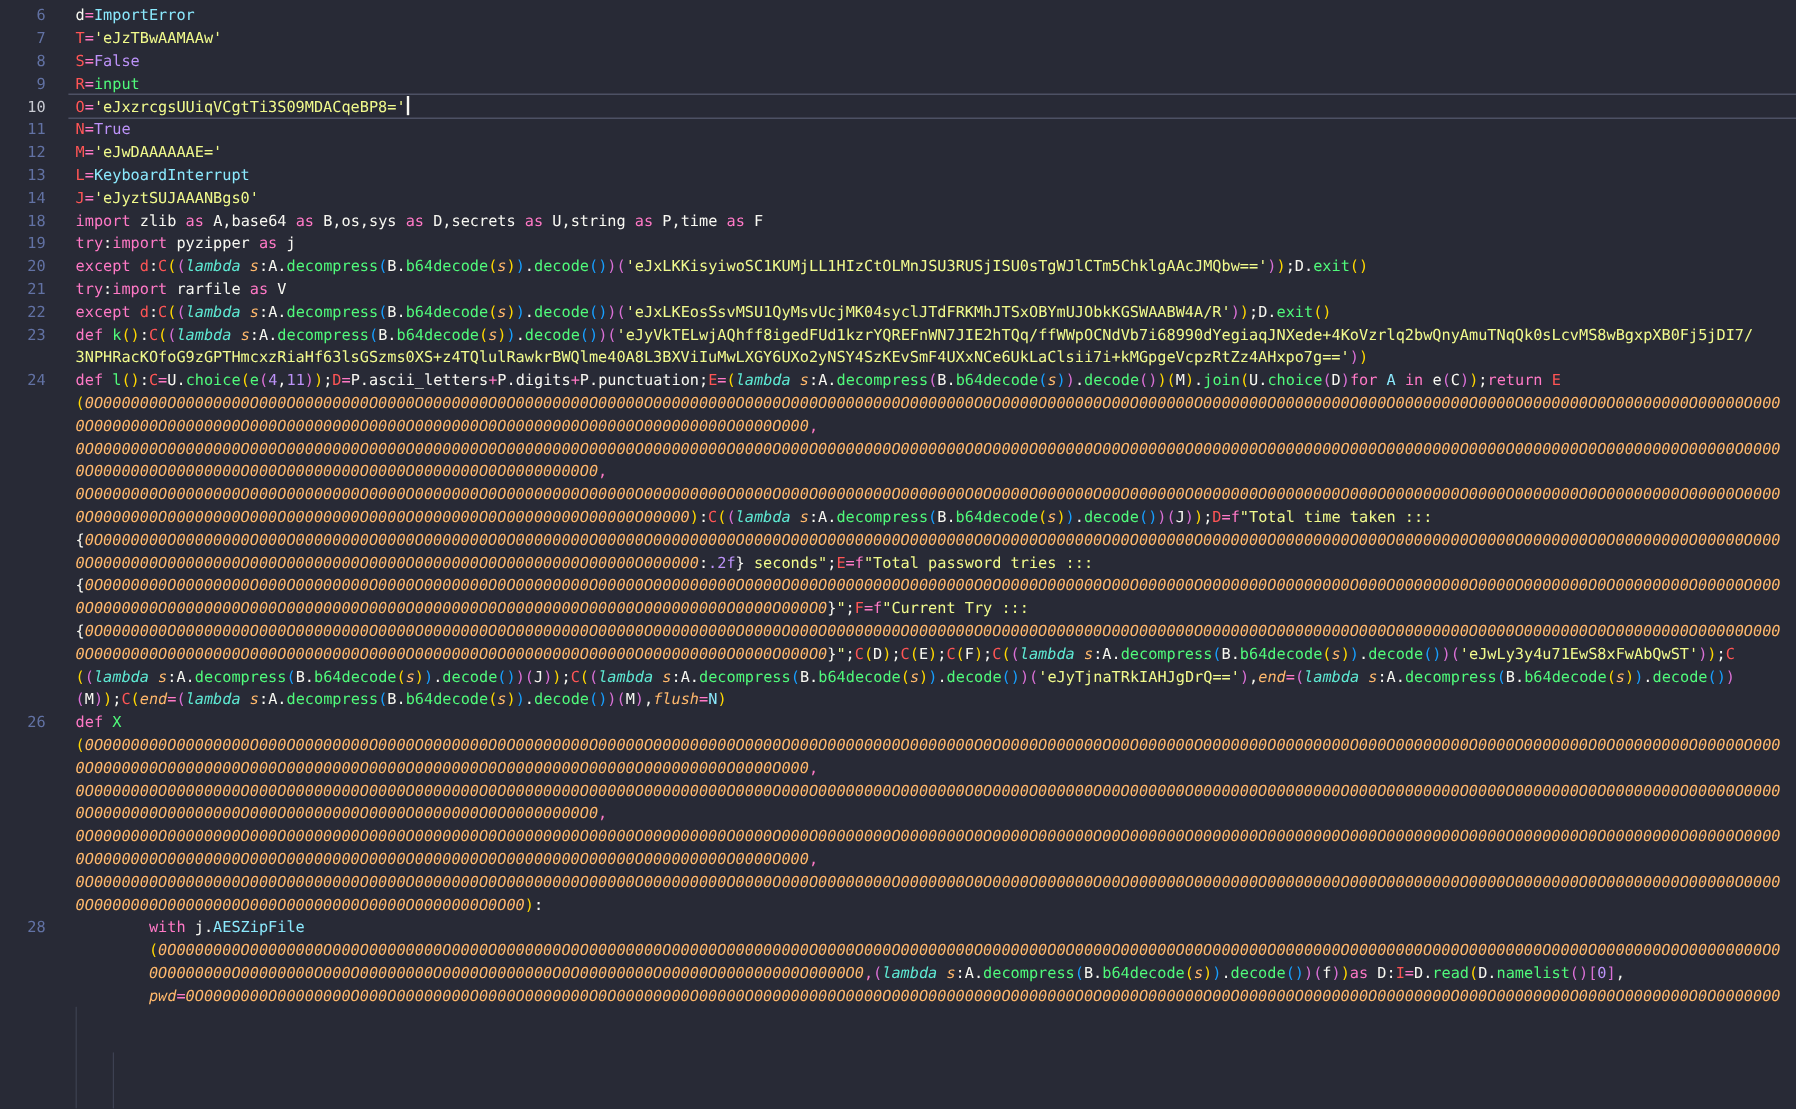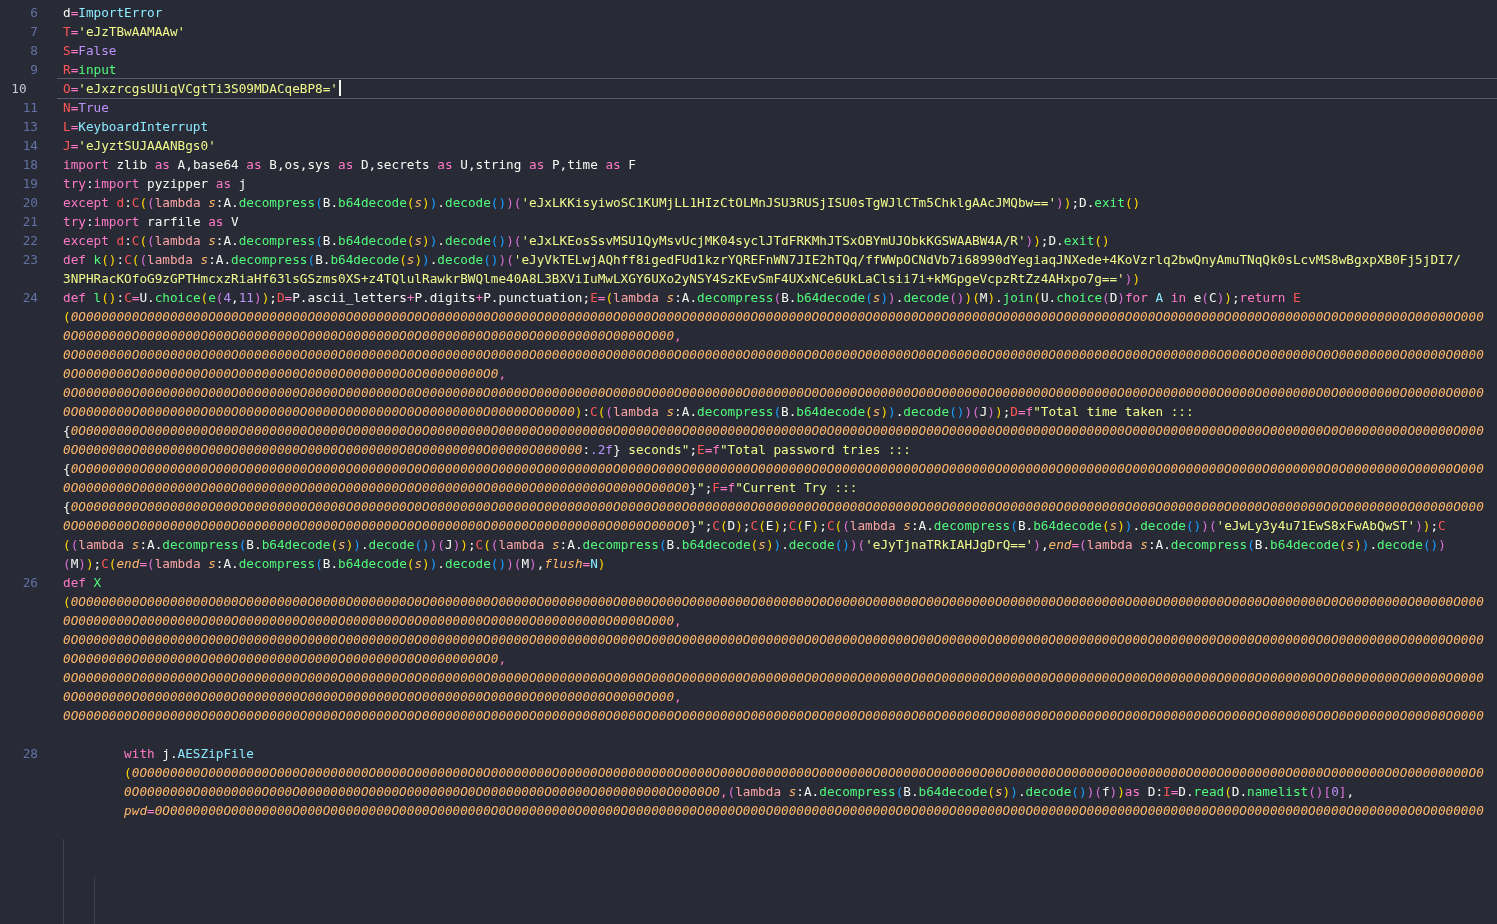--- a/index.html
+++ b/index.html
@@ -1,43 +1,44 @@
 <!DOCTYPE html>
 <html><head>
 <meta charset="utf-8">
 <style>
   html,body{margin:0;padding:0;background:#282a36;}
   #screen{position:relative;width:1497px;height:924px;overflow:hidden;background:#282a36;
     font-family:"DejaVu Sans Mono",monospace;font-size:12.7px;line-height:19px;}
   #rows{position:absolute;left:0;top:3px;width:100%;}
   .row{display:flex;height:19px;white-space:pre;}
   .gut{width:38px;flex:none;text-align:right;color:#6272a4;user-select:none;}
-  .gut.cur{color:#c8cad2;text-align:center;}
+  .gut.cur{color:#c8cad2;}
   .code{padding-left:25px;flex:none;white-space:pre;}
-  .w{color:#f8f8f2}.pk{color:#ff79c6}.pki{color:#fca5a5;}
+  .w{color:#f8f8f2}.pk{color:#ff79c6}.pki{color:#5eead4;font-style:italic}
   .gr{color:#50fa7b}.yl{color:#f1f984;color:#f1fa8c}.pu{color:#bd93f9}.cy{color:#8be9fd}
   .or{color:#ffb86c;font-style:italic}.rd{color:#ff5555}
   .b1{color:#ffd700}.b2{color:#da70d6}.b3{color:#179fff}
   #cur-line{position:absolute;left:57px;right:0;top:78px;height:19px;
     border-top:1px solid #585b70;border-bottom:1px solid #585b70;pointer-events:none;}
   .caret{display:inline-block;width:2px;height:16px;background:#f8f8f2;vertical-align:text-bottom;margin-left:1px;}
   .guide{position:absolute;width:1px;background:#3d4152;pointer-events:none;}
 </style>
 </head>
 <body>
 
 <div id="screen">
   <div id="cur-line"></div>
   <div id="rows">
       <div class="row"><span class="gut">6</span><span class="code"><span class="w">d</span><span class="pk">=</span><span class="cy">ImportError</span></span></div>
       <div class="row"><span class="gut">7</span><span class="code"><span class="rd">T</span><span class="pk">=</span><span class="yl">'eJzTBwAAMAAw'</span></span></div>
       <div class="row"><span class="gut">8</span><span class="code"><span class="rd">S</span><span class="pk">=</span><span class="pu">False</span></span></div>
       <div class="row"><span class="gut">9</span><span class="code"><span class="rd">R</span><span class="pk">=</span><span class="gr">input</span></span></div>
       <div class="row"><span class="gut cur">10</span><span class="code"><span class="rd">O</span><span class="pk">=</span><span class="yl">'eJxzrcgsUUiqVCgtTi3S09MDACqeBP8='</span><span class="caret"></span></span></div>
       <div class="row"><span class="gut">11</span><span class="code"><span class="rd">N</span><span class="pk">=</span><span class="pu">True</span></span></div>
+      <div class="row"><span class="gut">12</span><span class="code"><span class="rd">M</span><span class="pk">=</span><span class="yl">'eJwDAAAAAAE='</span></span></div>
       <div class="row"><span class="gut">13</span><span class="code"><span class="rd">L</span><span class="pk">=</span><span class="cy">KeyboardInterrupt</span></span></div>
       <div class="row"><span class="gut">14</span><span class="code"><span class="rd">J</span><span class="pk">=</span><span class="yl">'eJyztSUJAAANBgs0'</span></span></div>
       <div class="row"><span class="gut">18</span><span class="code"><span class="pk">import</span><span class="w"> zlib</span><span class="pk"> as</span><span class="w"> A,base64</span><span class="pk"> as</span><span class="w"> B,os,sys</span><span class="pk"> as</span><span class="w"> D,secrets</span><span class="pk"> as</span><span class="w"> U,string</span><span class="pk"> as</span><span class="w"> P,time</span><span class="pk"> as</span><span class="w"> F</span></span></div>
       <div class="row"><span class="gut">19</span><span class="code"><span class="pk">try</span><span class="w">:</span><span class="pk">import</span><span class="w"> pyzipper</span><span class="pk"> as</span><span class="w"> j</span></span></div>
       <div class="row"><span class="gut">20</span><span class="code"><span class="pk">except</span><span class="rd"> d</span><span class="w">:</span><span class="rd">C</span><span class="b1">(</span><span class="b2">(</span><span class="pki">lambda</span><span class="or"> s</span><span class="w">:</span><span class="w">A.</span><span class="gr">decompress</span><span class="b3">(</span><span class="w">B.</span><span class="gr">b64decode</span><span class="b1">(</span><span class="or">s</span><span class="b1">)</span><span class="b3">)</span><span class="w">.</span><span class="gr">decode</span><span class="b3">(</span><span class="b3">)</span><span class="b2">)</span><span class="b2">(</span><span class="yl">'eJxLKKisyiwoSC1KUMjLL1HIzCtOLMnJSU3RUSjISU0sTgWJlCTm5ChklgAAcJMQbw=='</span><span class="b2">)</span><span class="b1">)</span><span class="w">;</span><span class="w">D.</span><span class="gr">exit</span><span class="b1">(</span><span class="b1">)</span></span></div>
       <div class="row"><span class="gut">21</span><span class="code"><span class="pk">try</span><span class="w">:</span><span class="pk">import</span><span class="w"> rarfile</span><span class="pk"> as</span><span class="w"> V</span></span></div>
       <div class="row"><span class="gut">22</span><span class="code"><span class="pk">except</span><span class="rd"> d</span><span class="w">:</span><span class="rd">C</span><span class="b1">(</span><span class="b2">(</span><span class="pki">lambda</span><span class="or"> s</span><span class="w">:</span><span class="w">A.</span><span class="gr">decompress</span><span class="b3">(</span><span class="w">B.</span><span class="gr">b64decode</span><span class="b1">(</span><span class="or">s</span><span class="b1">)</span><span class="b3">)</span><span class="w">.</span><span class="gr">decode</span><span class="b3">(</span><span class="b3">)</span><span class="b2">)</span><span class="b2">(</span><span class="yl">'eJxLKEosSsvMSU1QyMsvUcjMK04syclJTdFRKMhJTSxOBYmUJObkKGSWAABW4A/R'</span><span class="b2">)</span><span class="b1">)</span><span class="w">;</span><span class="w">D.</span><span class="gr">exit</span><span class="b1">(</span><span class="b1">)</span></span></div>
       <div class="row"><span class="gut">23</span><span class="code"><span class="pk">def</span><span class="gr"> k</span><span class="b1">(</span><span class="b1">)</span><span class="w">:</span><span class="rd">C</span><span class="b1">(</span><span class="b2">(</span><span class="pki">lambda</span><span class="or"> s</span><span class="w">:</span><span class="w">A.</span><span class="gr">decompress</span><span class="b3">(</span><span class="w">B.</span><span class="gr">b64decode</span><span class="b1">(</span><span class="or">s</span><span class="b1">)</span><span class="b3">)</span><span class="w">.</span><span class="gr">decode</span><span class="b3">(</span><span class="b3">)</span><span class="b2">)</span><span class="b2">(</span><span class="yl">'eJyVkTELwjAQhff8igedFUd1kzrYQREFnWN7JIE2hTQq/ffWWpOCNdVb7i68990dYegiaqJNXede+4KoVzrlq2bwQnyAmuTNqQk0sLcvMS8wBgxpXB0Fj5jDI7/</span></span></div>
       <div class="row"><span class="gut"></span><span class="code"><span class="yl">3NPHRacKOfoG9zGPTHmcxzRiaHf63lsGSzms0XS+z4TQlulRawkrBWQlme40A8L3BXViIuMwLXGY6UXo2yNSY4SzKEvSmF4UXxNCe6UkLaClsii7i+kMGpgeVcpzRtZz4AHxpo7g=='</span><span class="b2">)</span><span class="b1">)</span></span></div>
       <div class="row"><span class="gut">24</span><span class="code"><span class="pk">def</span><span class="gr"> l</span><span class="b1">(</span><span class="b1">)</span><span class="w">:</span><span class="rd">C</span><span class="pk">=</span><span class="w">U.</span><span class="gr">choice</span><span class="b1">(</span><span class="gr">e</span><span class="b2">(</span><span class="pu">4</span><span class="w">,</span><span class="pu">11</span><span class="b2">)</span><span class="b1">)</span><span class="w">;</span><span class="rd">D</span><span class="pk">=</span><span class="w">P.ascii_letters</span><span class="pk">+</span><span class="w">P.digits</span><span class="pk">+</span><span class="w">P.punctuation</span><span class="w">;</span><span class="rd">E</span><span class="pk">=</span><span class="b1">(</span><span class="pki">lambda</span><span class="or"> s</span><span class="w">:</span><span class="w">A.</span><span class="gr">decompress</span><span class="b2">(</span><span class="w">B.</span><span class="gr">b64decode</span><span class="b3">(</span><span class="or">s</span><span class="b3">)</span><span class="b2">)</span><span class="w">.</span><span class="gr">decode</span><span class="b2">(</span><span class="b2">)</span><span class="b1">)</span><span class="b1">(</span><span class="w">M</span><span class="b1">)</span><span class="w">.</span><span class="gr">join</span><span class="b1">(</span><span class="w">U.</span><span class="gr">choice</span><span class="b2">(</span><span class="w">D</span><span class="b2">)</span><span class="pk">for</span><span class="cy"> A</span><span class="pk"> in</span><span class="w"> e</span><span class="b2">(</span><span class="w">C</span><span class="b2">)</span><span class="b1">)</span><span class="w">;</span><span class="pk">return</span><span class="rd"> E</span></span></div>
@@ -56,21 +57,21 @@
       <div class="row"><span class="gut"></span><span class="code"><span class="b1">(</span><span class="b2">(</span><span class="pki">lambda</span><span class="or"> s</span><span class="w">:</span><span class="w">A.</span><span class="gr">decompress</span><span class="b3">(</span><span class="w">B.</span><span class="gr">b64decode</span><span class="b1">(</span><span class="or">s</span><span class="b1">)</span><span class="b3">)</span><span class="w">.</span><span class="gr">decode</span><span class="b3">(</span><span class="b3">)</span><span class="b2">)</span><span class="b2">(</span><span class="w">J</span><span class="b2">)</span><span class="b1">)</span><span class="w">;</span><span class="rd">C</span><span class="b1">(</span><span class="b2">(</span><span class="pki">lambda</span><span class="or"> s</span><span class="w">:</span><span class="w">A.</span><span class="gr">decompress</span><span class="b3">(</span><span class="w">B.</span><span class="gr">b64decode</span><span class="b1">(</span><span class="or">s</span><span class="b1">)</span><span class="b3">)</span><span class="w">.</span><span class="gr">decode</span><span class="b3">(</span><span class="b3">)</span><span class="b2">)</span><span class="b2">(</span><span class="yl">'eJyTjnaTRkIAHJgDrQ=='</span><span class="b2">)</span><span class="w">,</span><span class="or">end</span><span class="pk">=</span><span class="b2">(</span><span class="pki">lambda</span><span class="or"> s</span><span class="w">:</span><span class="w">A.</span><span class="gr">decompress</span><span class="b3">(</span><span class="w">B.</span><span class="gr">b64decode</span><span class="b1">(</span><span class="or">s</span><span class="b1">)</span><span class="b3">)</span><span class="w">.</span><span class="gr">decode</span><span class="b3">(</span><span class="b3">)</span><span class="b2">)</span></span></div>
       <div class="row"><span class="gut"></span><span class="code"><span class="b2">(</span><span class="w">M</span><span class="b2">)</span><span class="b1">)</span><span class="w">;</span><span class="rd">C</span><span class="b1">(</span><span class="or">end</span><span class="pk">=</span><span class="b2">(</span><span class="pki">lambda</span><span class="or"> s</span><span class="w">:</span><span class="w">A.</span><span class="gr">decompress</span><span class="b3">(</span><span class="w">B.</span><span class="gr">b64decode</span><span class="b1">(</span><span class="or">s</span><span class="b1">)</span><span class="b3">)</span><span class="w">.</span><span class="gr">decode</span><span class="b3">(</span><span class="b3">)</span><span class="b2">)</span><span class="b2">(</span><span class="w">M</span><span class="b2">)</span><span class="w">,</span><span class="or">flush</span><span class="pk">=</span><span class="cy">N</span><span class="b1">)</span></span></div>
       <div class="row"><span class="gut">26</span><span class="code"><span class="pk">def</span><span class="gr"> X</span></span></div>
       <div class="row"><span class="gut"></span><span class="code"><span class="b1">(</span><span class="or">0O0000000O00000000O000O00000000O0000O0000000O0O00000000O00000O000000000O0000O000O00000000O0000000O0O0000O000000O00O000000O0000000O00000000O000O00000000O0000O0000000O0O00000000O00000O000</span></span></div>
       <div class="row"><span class="gut"></span><span class="code"><span class="or">0O0000000O00000000O000O00000000O0000O0000000O0O00000000O00000O000000000O0000O000</span><span class="pk">,</span></span></div>
       <div class="row"><span class="gut"></span><span class="code"><span class="or">0O0000000O00000000O000O00000000O0000O0000000O0O00000000O00000O000000000O0000O000O00000000O0000000O0O0000O000000O00O000000O0000000O00000000O000O00000000O0000O0000000O0O00000000O00000O0000</span></span></div>
       <div class="row"><span class="gut"></span><span class="code"><span class="or">0O0000000O00000000O000O00000000O0000O0000000O0O00000000O0</span><span class="pk">,</span></span></div>
       <div class="row"><span class="gut"></span><span class="code"><span class="or">0O0000000O00000000O000O00000000O0000O0000000O0O00000000O00000O000000000O0000O000O00000000O0000000O0O0000O000000O00O000000O0000000O00000000O000O00000000O0000O0000000O0O00000000O00000O0000</span></span></div>
       <div class="row"><span class="gut"></span><span class="code"><span class="or">0O0000000O00000000O000O00000000O0000O0000000O0O00000000O00000O000000000O0000O000</span><span class="pk">,</span></span></div>
       <div class="row"><span class="gut"></span><span class="code"><span class="or">0O0000000O00000000O000O00000000O0000O0000000O0O00000000O00000O000000000O0000O000O00000000O0000000O0O0000O000000O00O000000O0000000O00000000O000O00000000O0000O0000000O0O00000000O00000O0000</span></span></div>
-      <div class="row"><span class="gut"></span></div>
+      <div class="row"><span class="gut"></span><span class="code"><span class="or">0O0000000O00000000O000O00000000O0000O0000000O0O00</span><span class="b1">)</span><span class="w">:</span></span></div>
       <div class="row"><span class="gut">28</span><span class="code"><span class="w">        </span><span class="pk">with</span><span class="w"> j.</span><span class="cy">AESZipFile</span></span></div>
       <div class="row"><span class="gut"></span><span class="code"><span class="w">        </span><span class="b1">(</span><span class="or">0O0000000O00000000O000O00000000O0000O0000000O0O00000000O00000O000000000O0000O000O00000000O0000000O0O0000O000000O00O000000O0000000O00000000O000O00000000O0000O0000000O0O00000000O0</span></span></div>
       <div class="row"><span class="gut"></span><span class="code"><span class="w">        </span><span class="or">0O0000000O00000000O000O00000000O0000O0000000O0O00000000O00000O000000000O0000O0</span><span class="pk">,</span><span class="b2">(</span><span class="pki">lambda</span><span class="or"> s</span><span class="w">:</span><span class="w">A.</span><span class="gr">decompress</span><span class="b3">(</span><span class="w">B.</span><span class="gr">b64decode</span><span class="b1">(</span><span class="or">s</span><span class="b1">)</span><span class="b3">)</span><span class="w">.</span><span class="gr">decode</span><span class="b3">(</span><span class="b3">)</span><span class="b2">)</span><span class="b2">(</span><span class="w">f</span><span class="b2">)</span><span class="b1">)</span><span class="pk">as</span><span class="w"> D:</span><span class="rd">I</span><span class="pk">=</span><span class="w">D.</span><span class="gr">read</span><span class="b1">(</span><span class="w">D.</span><span class="gr">namelist</span><span class="b2">(</span><span class="b2">)</span><span class="b2">[</span><span class="pu">0</span><span class="b2">]</span><span class="w">,</span></span></div>
       <div class="row"><span class="gut"></span><span class="code"><span class="w">        </span><span class="or">pwd</span><span class="pk">=</span><span class="or">0O0000000O00000000O000O00000000O0000O0000000O0O00000000O00000O000000000O0000O000O00000000O0000000O0O0000O000000O00O000000O0000000O00000000O000O00000000O0000O0000000O0O0000000</span></span></div>
     </div>
   <div class="guide" style="left:63px;top:839px;height:85px;"></div>
   <div class="guide" style="left:94px;top:877px;height:47px;"></div>
 </div>
 
 </body></html>

